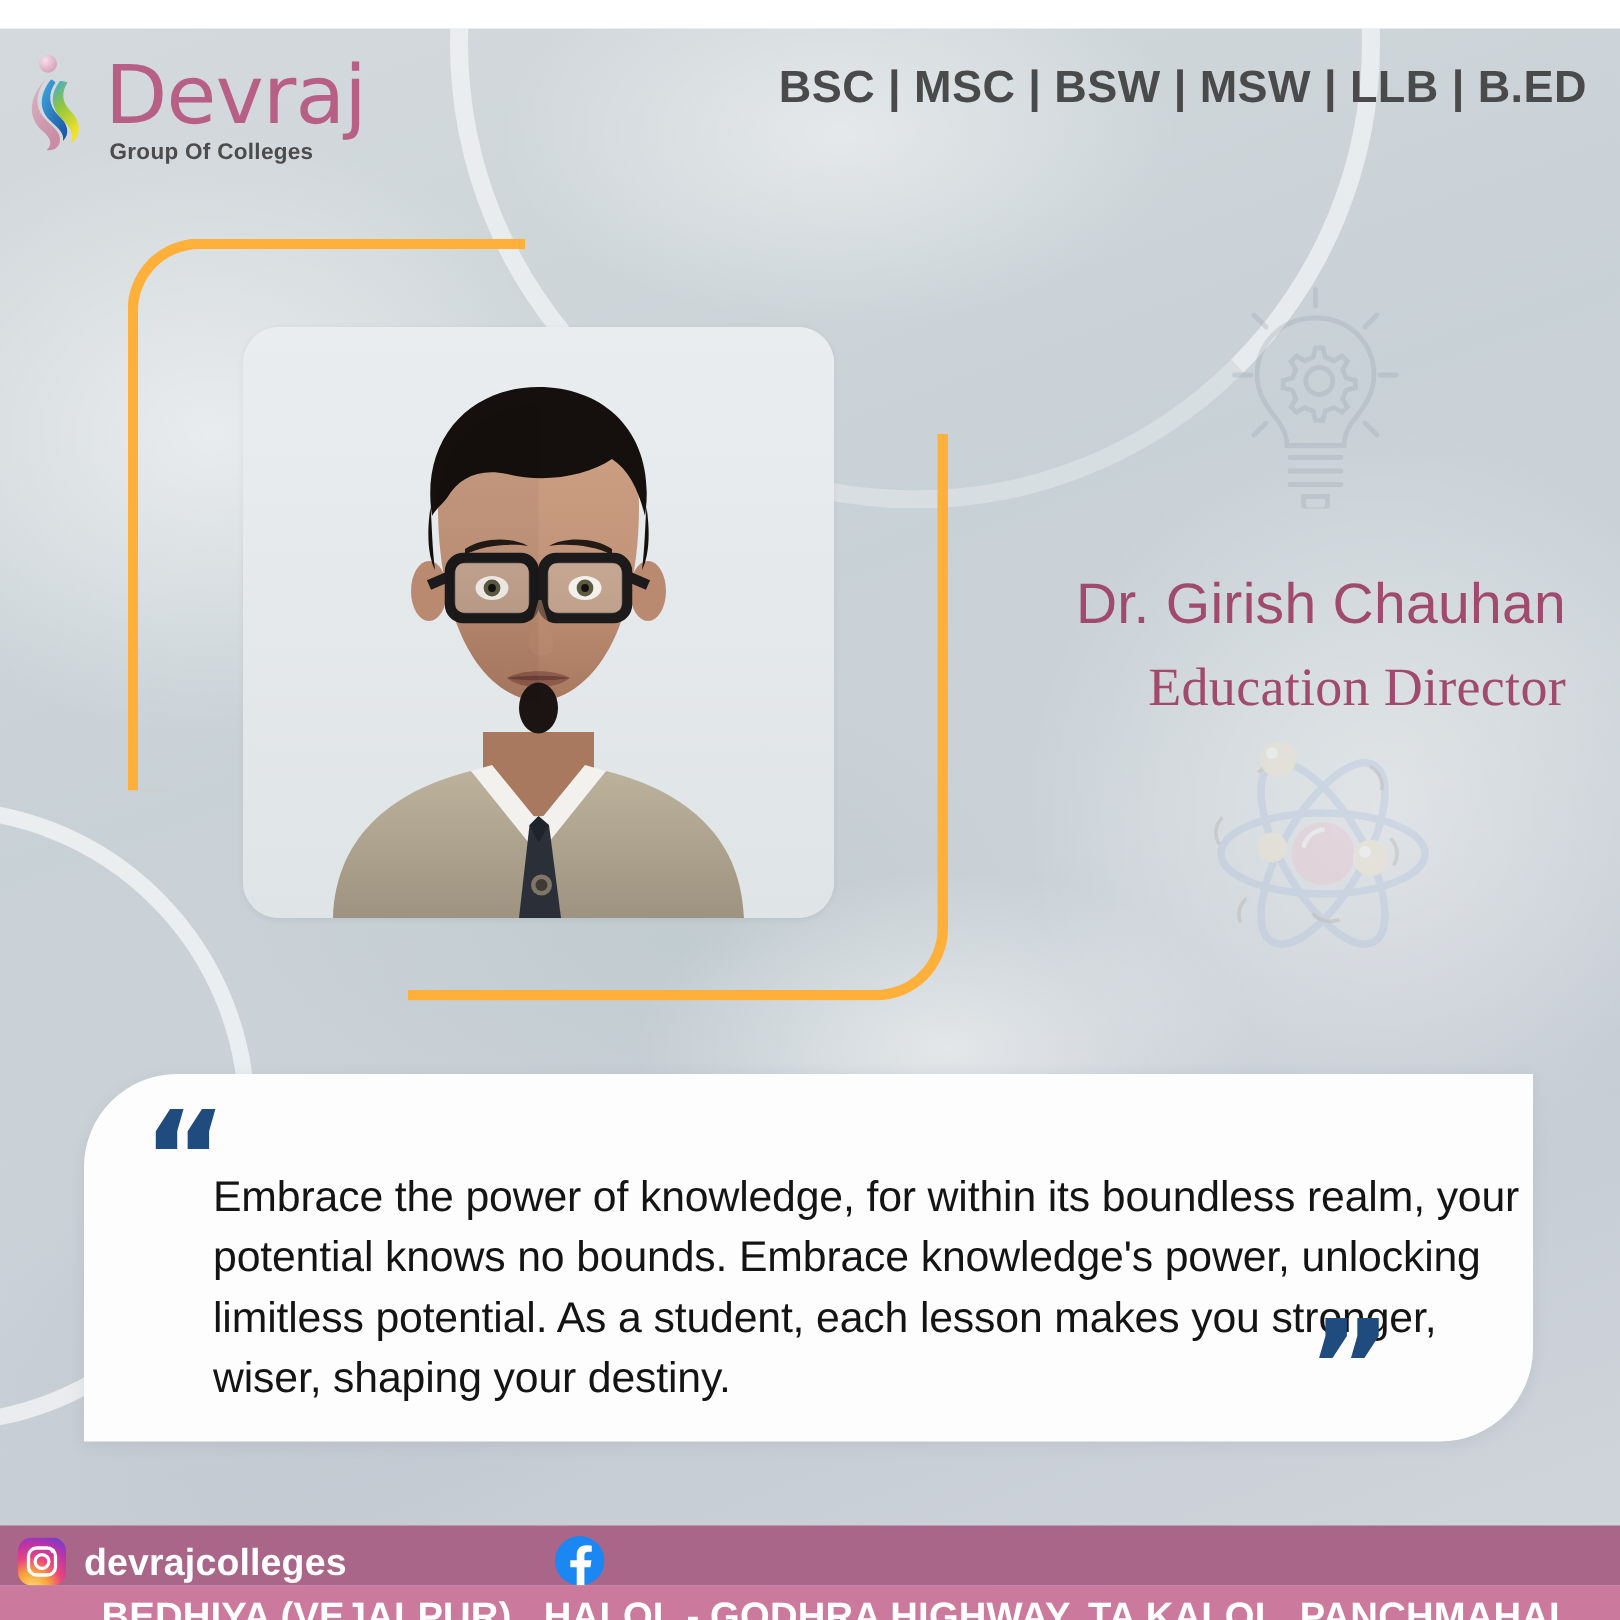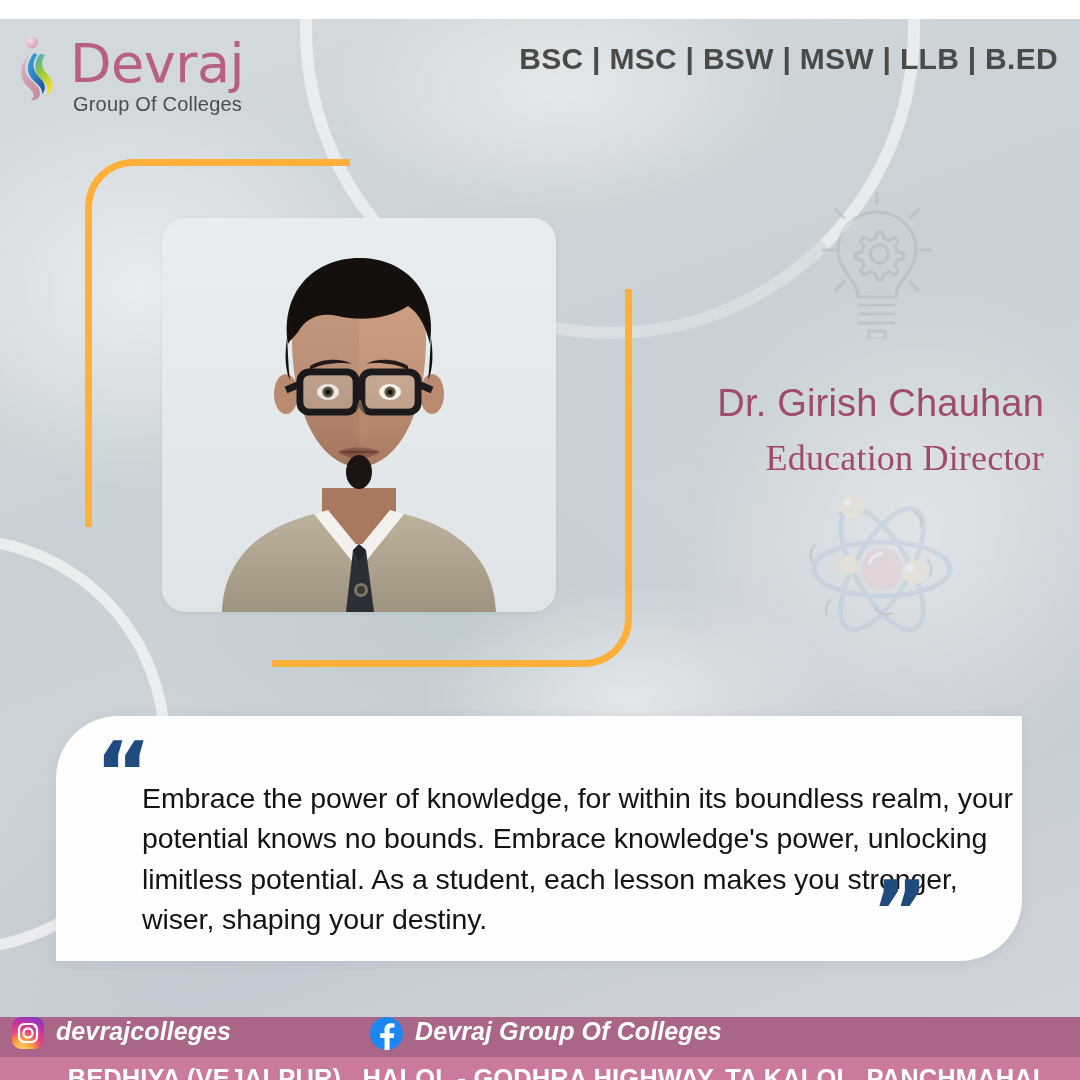--- a/index.html
+++ b/index.html
@@ -58,21 +58,21 @@
   
   .header { position: absolute; left: 0; top: 0; width: 1080px; height: 100px; }
   .logo-wrap { position: absolute; left: 16px; top: 14px; display: flex; align-items: flex-start; }
   .logo-mark { width: 50px; height: 72px; flex: 0 0 auto; }
   .logo-text { margin-left: 4px; padding-top: 4px; }
   .logo-name {
     font-size: 54px; font-weight: 400; letter-spacing: -0.5px;
     color: #b75f84; line-height: 1; font-family: "DejaVu Sans", sans-serif;
   }
   .logo-sub {
-    font-size: 20px; font-weight: 400; color: #4c4c4c;
+    font-size: 15px; font-weight: 700; color: #4c4c4c;
     letter-spacing: 0.2px; margin-top: 2px; margin-left: 3px;
     font-family: "Liberation Sans", sans-serif;
   }
   .courses {
     position: absolute; right: 22px; top: 23px;
     font-size: 30px; font-weight: 700; color: #4a4a4a;
     letter-spacing: 0.3px; white-space: nowrap;
   }
 
   
@@ -153,21 +153,21 @@
   
   .footer-top {
     position: absolute; left: 0; top: 998px; width: 1080px; height: 40px;
     background: #a96688;
   }
   .footer-bottom {
     position: absolute; left: 0; top: 1038px; width: 1080px; height: 42px;
     background: #cb7a9e;
   }
   .fi {
-    position: absolute; display: flex; align-items: flex-start; height: 40px; top: 0; font-style: italic;
+    position: absolute; display: flex; align-items: flex-end; height: 40px; top: 0;
   }
   .fi-ig { left: 12px; }
   .fi-fb { left: 370px; }
   .fi-ph { right: 10px; }
   .fi-label {
     color: #ffffff; font-size: 25px; font-weight: 700;
     margin-left: 12px; letter-spacing: 0.1px; white-space: nowrap;
   }
   .fi-phone {
     color: #ffffff; font-size: 26px; font-weight: 700;
@@ -369,21 +369,20 @@
         <circle cx="23.1" cy="8.9" r="1.5" fill="#fff"></circle>
       </svg>
       <span class="fi-label">devrajcolleges</span>
     </div>
 
     <div class="fi fi-fb">
       <svg class="fb-icon" viewBox="0 0 33 33">
         <circle cx="16.5" cy="16.5" r="16.5" fill="#1b87f2"></circle>
         <path d="M19.6 33 V20.9 h4.0 l0.7-4.7 h-4.7 v-3.0 c0-1.35 0.66-2.67 2.79-2.67 h2.1 V6.5 s-1.9-0.33-3.72-0.33 c-3.8 0-6.28 2.3-6.28 6.46 v3.57 h-4.3 v4.7 h4.3 V33 z" fill="#ffffff"></path>
       </svg>
-      <span class="fi-label">Devraj Group Of Colleges</span>
     </div>
 
   </div>
 
   <div class="footer-bottom"></div>
   <div class="address">BEDHIYA (VEJALPUR) , HALOL - GODHRA HIGHWAY, TA KALOL, PANCHMAHAL</div>
 
 </div>
 
 </body></html>

